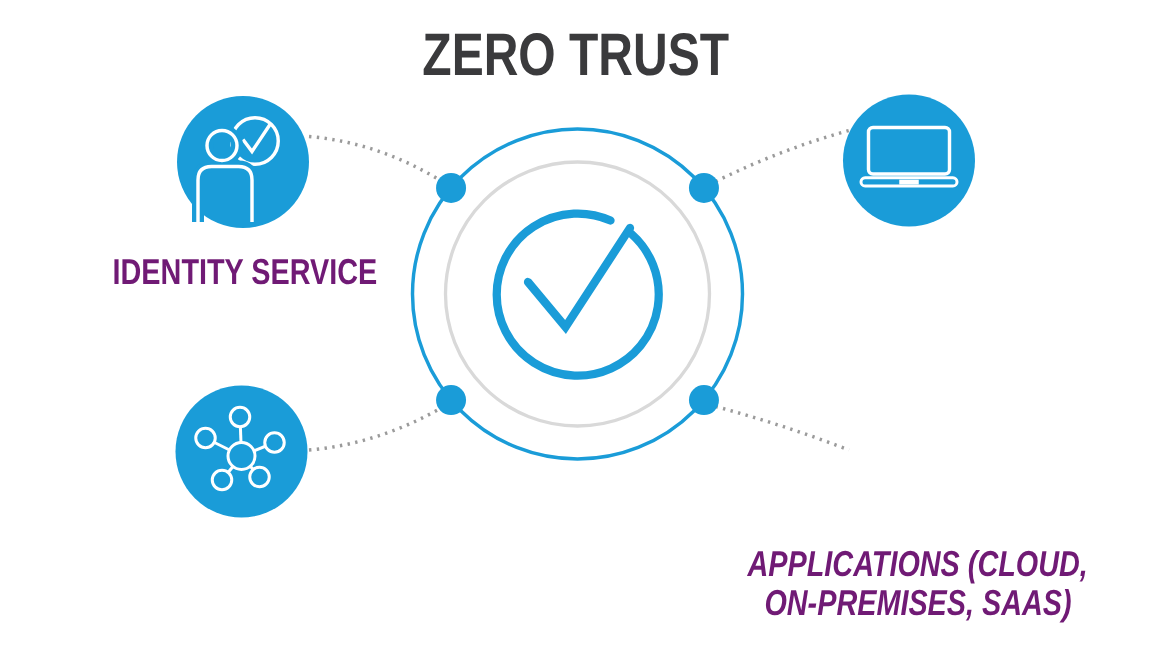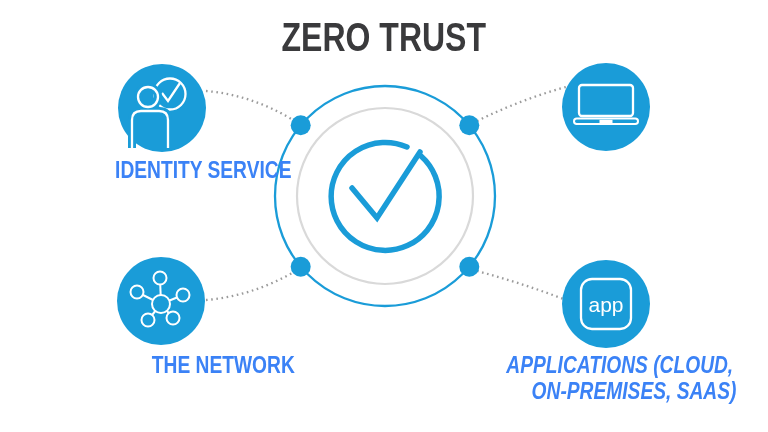--- a/index.html
+++ b/index.html
@@ -13,22 +13,22 @@
     color:#3a3a3c;letter-spacing:0px;
   }
   .cond{display:inline-block;transform:scaleX(0.8);transform-origin:center;white-space:nowrap;}
   .bg{position:absolute;left:0;top:0;}
   .node{
     position:absolute;width:88px;height:88px;border-radius:50%;
     background:#1a9cd8;
   }
   .node svg{position:absolute;left:0;top:0;}
   .label{
-    position:absolute;width:300px;text-align:right;
-    font-size:24px;line-height:26px;font-weight:700;color:#3b82f6;
+    position:absolute;width:300px;text-align:center;
+    font-size:24px;line-height:26px;font-weight:700;color:#701a75;margin-top:12px;
   }
 </style>
 </head>
 <body>
 
 <div class="stage">
 
   <h1 class="title"><span class="cond">ZERO TRUST</span></h1>
 
   <svg class="bg" width="768" height="432" viewBox="0 0 768 432">
@@ -98,28 +98,19 @@
       <g fill="#1a9cd8" stroke="#ffffff" stroke-width="2">
         <circle cx="0" cy="3" r="9"></circle>
         <circle cx="-1" cy="-23" r="6.5"></circle>
         <circle cx="-24" cy="-9" r="6.5"></circle>
         <circle cx="22" cy="-6" r="6.5"></circle>
         <circle cx="-13" cy="19" r="6.5"></circle>
         <circle cx="12" cy="17" r="6.5"></circle>
       </g>
     </svg>
   </div>
-  <div class="label" style="left:13px;top:352px;">
-    <span class="cond">THE NETWORK</span>
-  </div>
 
-  <div class="node" style="left:562px;top:260px;">
-    <svg width="88" height="88" viewBox="-44 -44 88 88">
-      <rect x="-25" y="-25" width="50" height="50" rx="11" fill="none" stroke="#ffffff" stroke-width="2.3"></rect>
-      <text x="0" y="8" text-anchor="middle" font-size="21" fill="#ffffff" font-family="Liberation Sans, sans-serif">app</text>
-    </svg>
-  </div>
   <div class="label" style="left:462px;top:352px;font-style:italic;">
     <span class="cond">APPLICATIONS (CLOUD,</span><br>
     <span class="cond">ON-PREMISES, SAAS)</span>
   </div>
 
 </div>
 
 </body></html>

